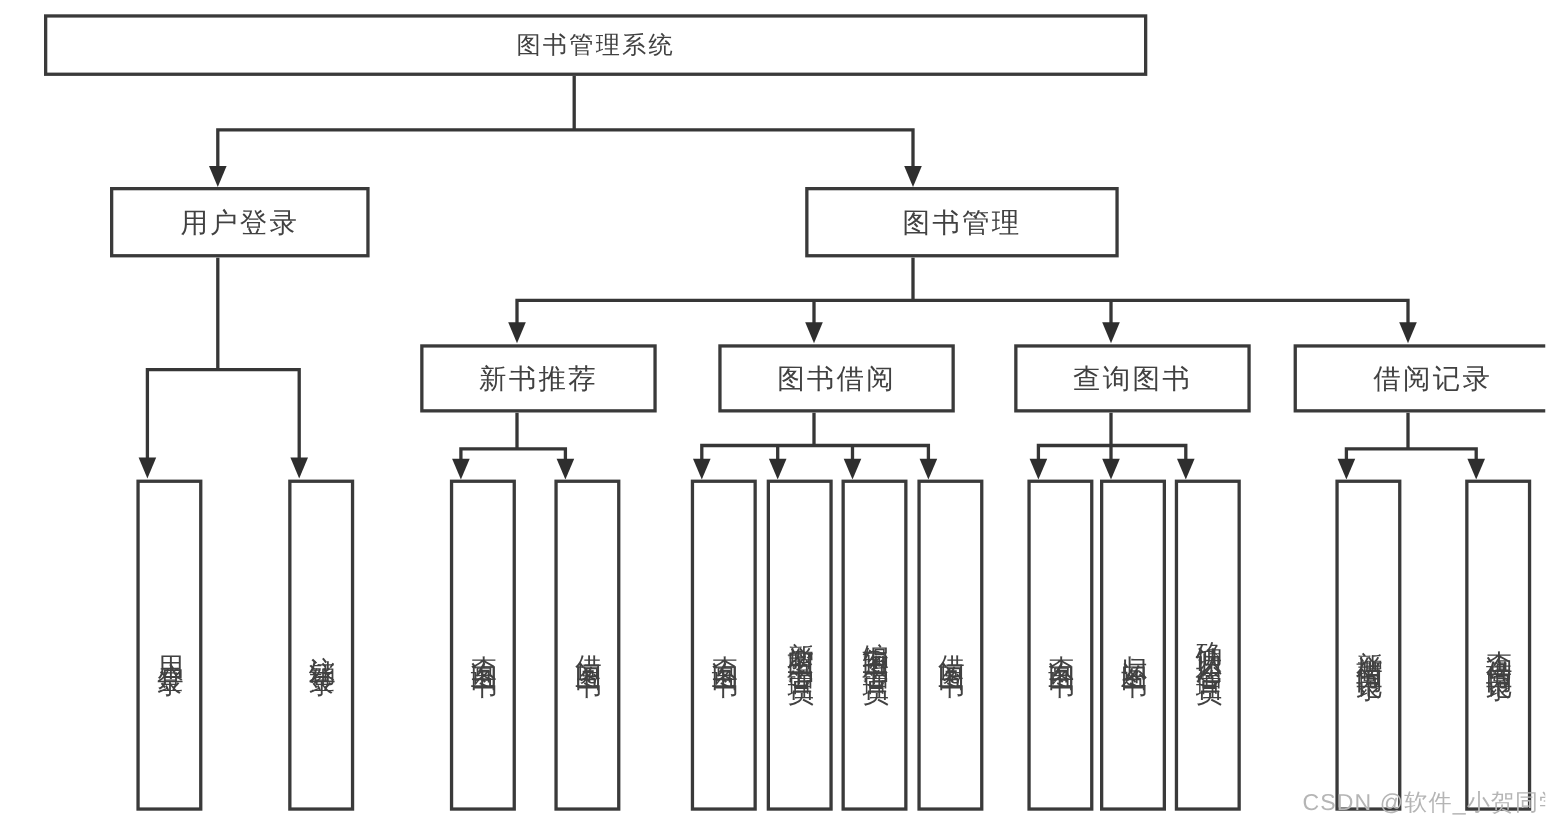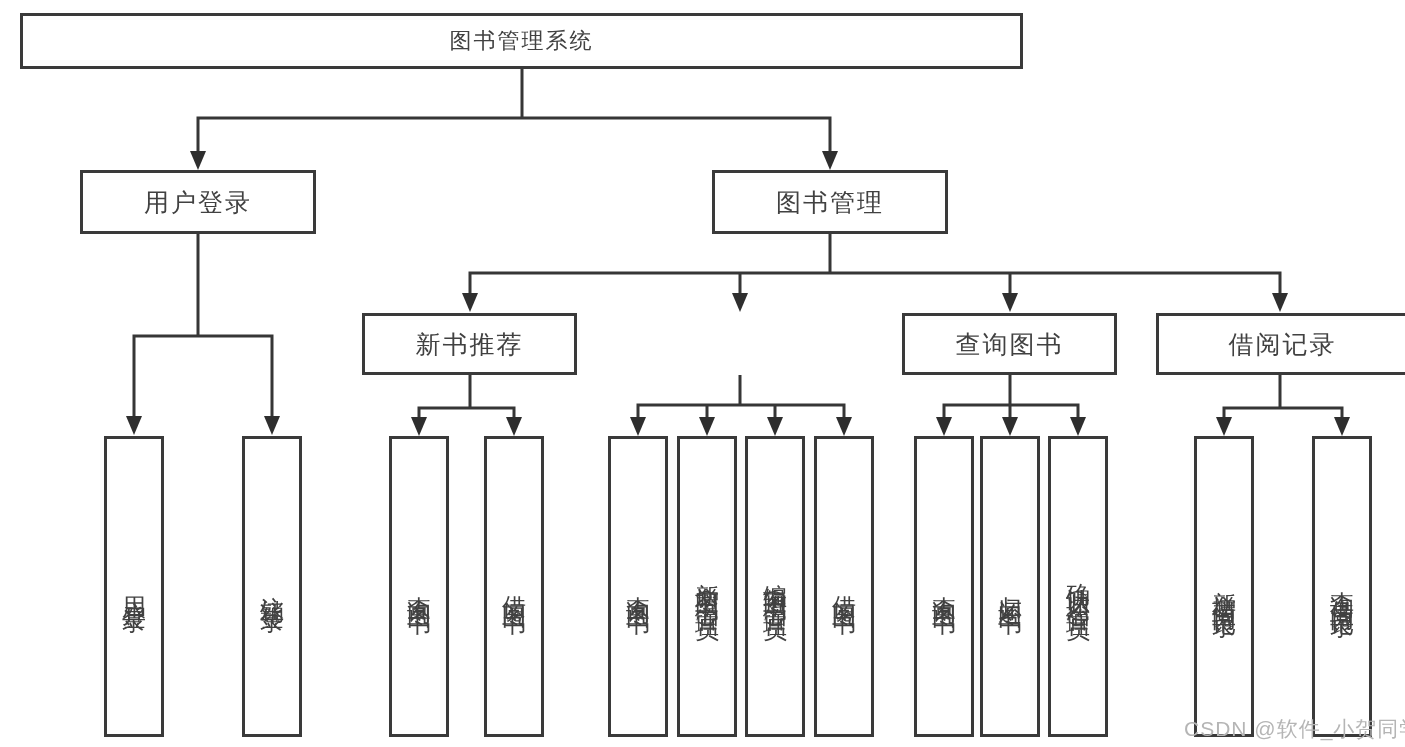--- a/index.html
+++ b/index.html
@@ -15,20 +15,21 @@
   .node {
     position: absolute;
     box-sizing: border-box;
     background: #ffffff;
     border: 3px solid #3a3a3a;
     color: #414141;
     display: flex;
     align-items: center;
     justify-content: center;
     z-index: 2;
+    margin-left: 20px;
   }
   .node.h { font-size: 25px; letter-spacing: 2px; }
   .node.root { font-size: 22px; letter-spacing: 2px; }
   .node.leaf {
     writing-mode: vertical-rl;
     text-orientation: mixed;
     font-size: 24px;
     letter-spacing: 5px;
     line-height: 1;
   }
@@ -82,23 +83,24 @@
       <polygon points="1002,417 1018,417 1010,436"></polygon>
       <polygon points="1070,417 1086,417 1078,436"></polygon>
       <polygon points="1216,417 1232,417 1224,436"></polygon>
       <polygon points="1334,417 1350,417 1342,436"></polygon>
     </g>
   </svg>
 
   <div class="node root" style="left:20px; top:13px; width:1003px; height:56px;">图书管理系统</div>
 
   <div class="node h" style="left:80px; top:170px; width:236px; height:64px;">用户登录</div>
-  <div class="node h" style="left:712px; top:170px; width:236px; height:64px;">图书管理</div>
+  <div class="node h" style="left:712px; top:170px; width:285px; height:64px;">图书管理</div>
 
   <div class="node h" style="left:362px; top:313px; width:215px; height:62px;text-align:center;">新书推荐</div>
+  <div class="node h" style="left:633px; top:313px; width:215px; height:62px;">图书借阅</div>
   <div class="node h" style="left:902px; top:313px; width:215px; height:62px;">查询图书</div>
   <div class="node h" style="left:1156px; top:313px; width:253px; height:62px;">借阅记录</div>
 
   <div class="node leaf" style="left:104px; top:436px; width:60px; height:301px;">用户登录</div>
   <div class="node leaf" style="left:242px; top:436px; width:60px; height:301px;">注销登录</div>
 
   <div class="node leaf" style="left:389px; top:436px; width:60px; height:301px;">查询图书</div>
   <div class="node leaf" style="left:484px; top:436px; width:60px; height:301px;">借阅图书</div>
 
   <div class="node leaf" style="left:608px; top:436px; width:60px; height:301px;">查询图书</div>

